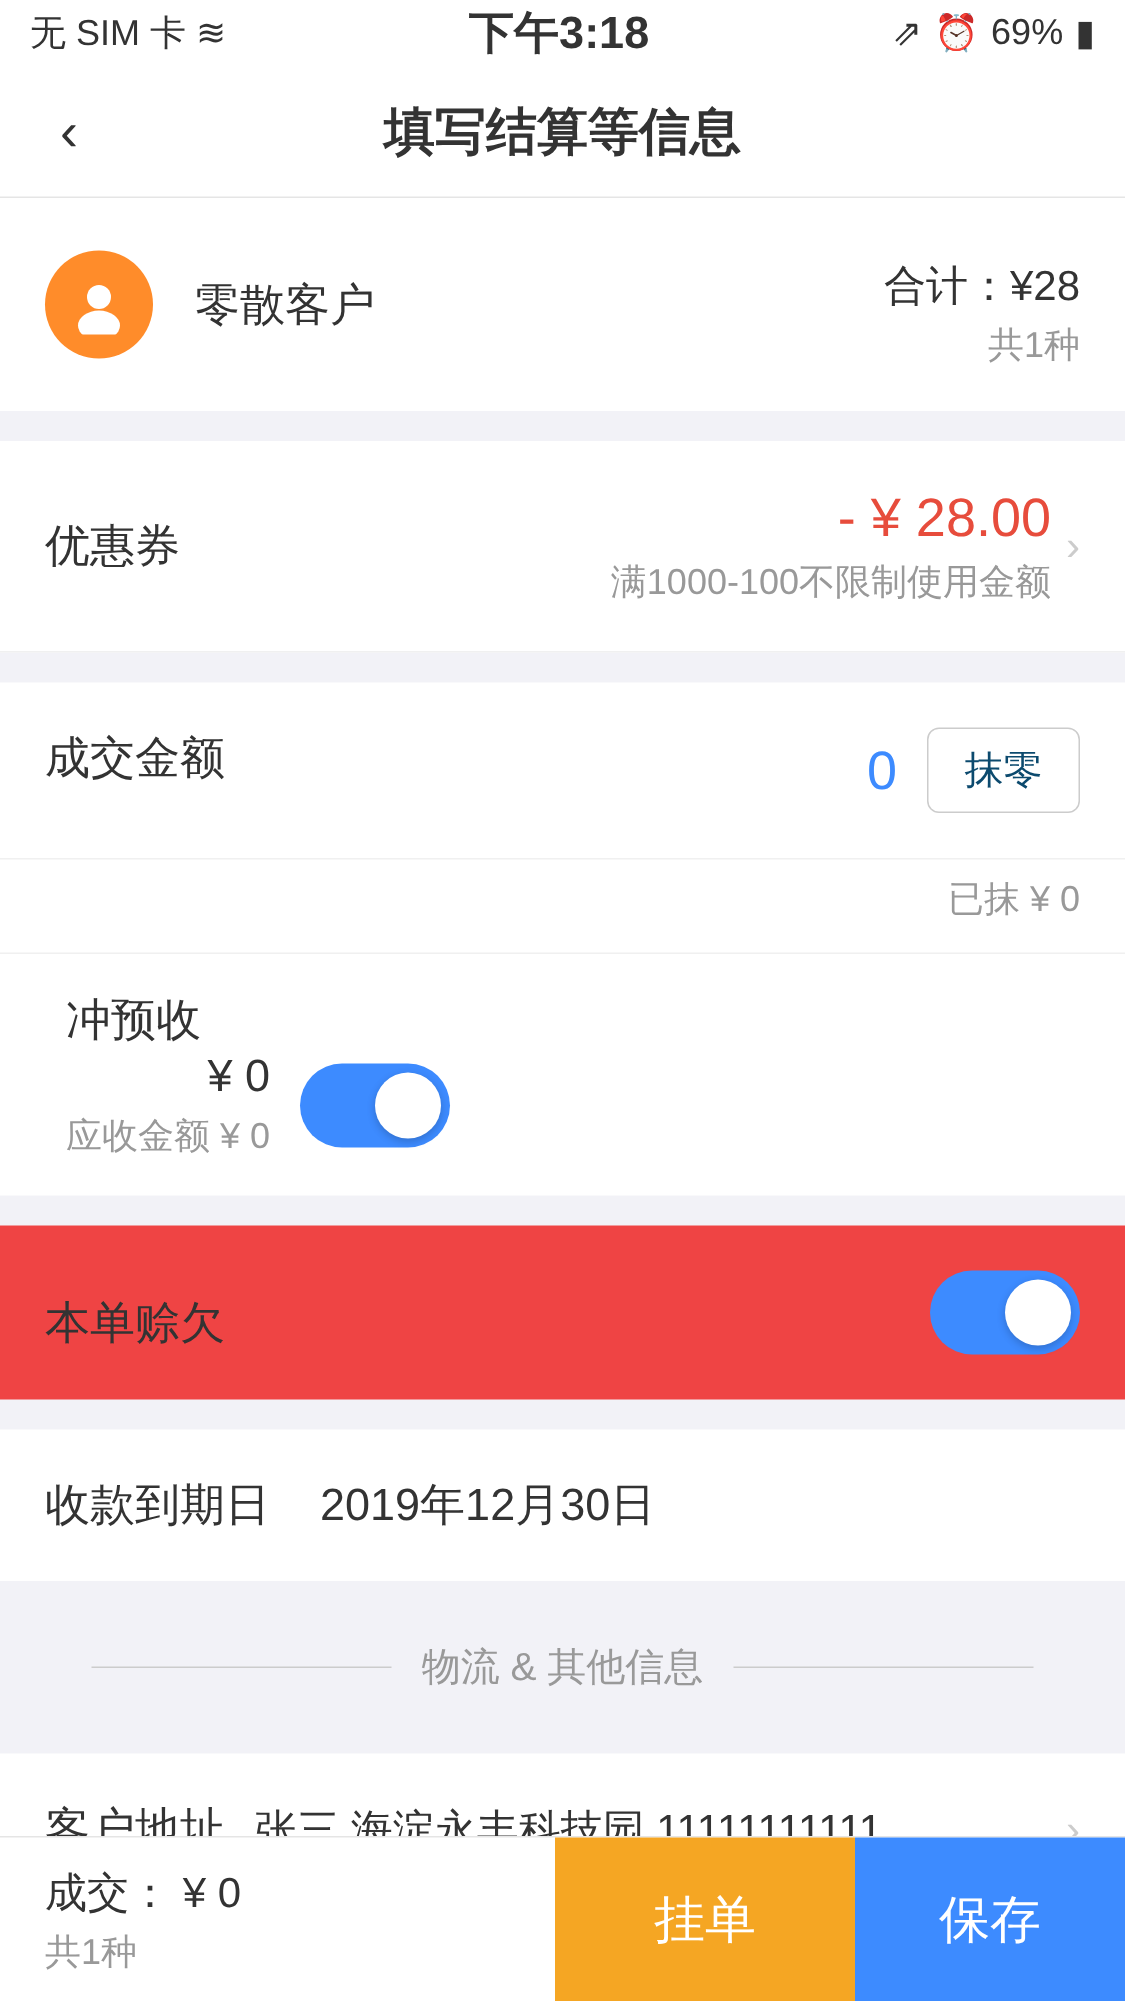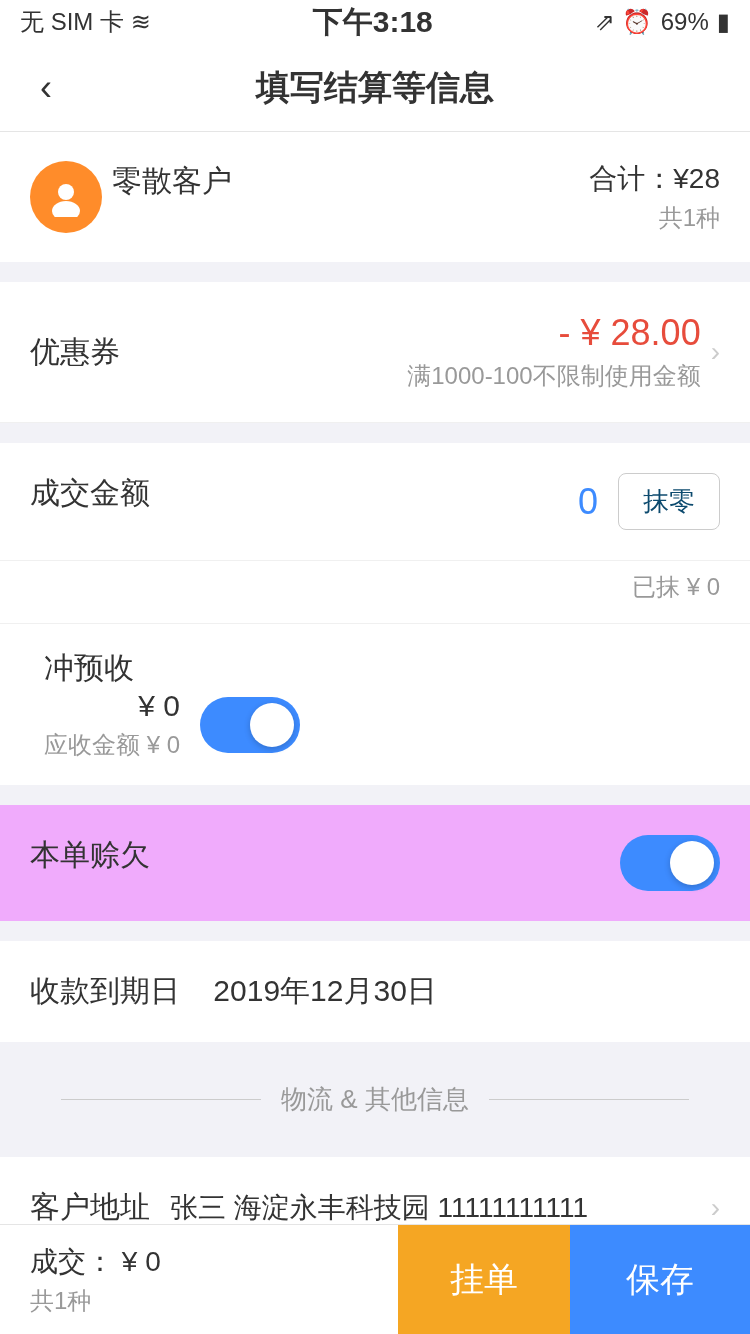--- a/index.html
+++ b/index.html
@@ -71,37 +71,37 @@
     .customer-row {
       background: #fff;
       padding: 28px 30px;
       display: flex;
       align-items: center;
       justify-content: space-between;
       margin-bottom: 20px;
     }
     .customer-left {
       display: flex;
-      align-items: flex-start;
-      gap: 10px;
+      align-items: center;
+      gap: 28px;
     }
     .avatar {
       width: 72px;
       height: 72px;
       border-radius: 50%;
       background: #ff8c2a;
       display: flex;
       align-items: center;
       justify-content: center;
       color: #fff;
       font-size: 36px;
     }
     .customer-name { font-size: 30px; font-weight: 500; }
     .customer-right { text-align: right; }
-    .customer-total { font-size: 28px; color: #333; }
+    .customer-total { font-size: 28px; color: #333; margin-top: 12px; }
     .customer-count { font-size: 24px; color: #999; margin-top: 4px; }
 
     
     .row-item {
       background: #fff;
       padding: 30px;
       display: flex;
       align-items: center;
       justify-content: space-between;
       border-bottom: 1px solid #f0f0f0;
@@ -193,25 +193,25 @@
       top: 6px;
       width: 44px;
       height: 44px;
       border-radius: 50%;
       background: #fff;
       box-shadow: 0 2px 6px rgba(0,0,0,0.2);
     }
 
     
     .debt-section {
-      background: #f0abfc;
+      background: #ef4444;
       margin-bottom: 20px;
       padding: 30px;
       display: flex;
-      align-items: flex-start;
+      align-items: flex-end;
       justify-content: space-between;
     }
     .debt-label { font-size: 30px; color: #333; }
 
     
     .due-date-section {
       background: #fff;
       margin-bottom: 20px;
       padding: 30px;
     }
@@ -266,21 +266,21 @@
     .bottom-info {
       flex: 1;
       display: flex;
       flex-direction: column;
       justify-content: center;
       padding: 0 30px;
     }
     .bottom-deal { font-size: 28px; color: #333; }
     .bottom-count { font-size: 24px; color: #999; margin-top: 4px; }
     .btn-hold {
-      width: 172px;
+      width: 200px;
       background: #f5a623;
       display: flex;
       align-items: center;
       justify-content: center;
       font-size: 34px;
       color: #fff;
       font-weight: 500;
       cursor: pointer;
     }
     .btn-save {

